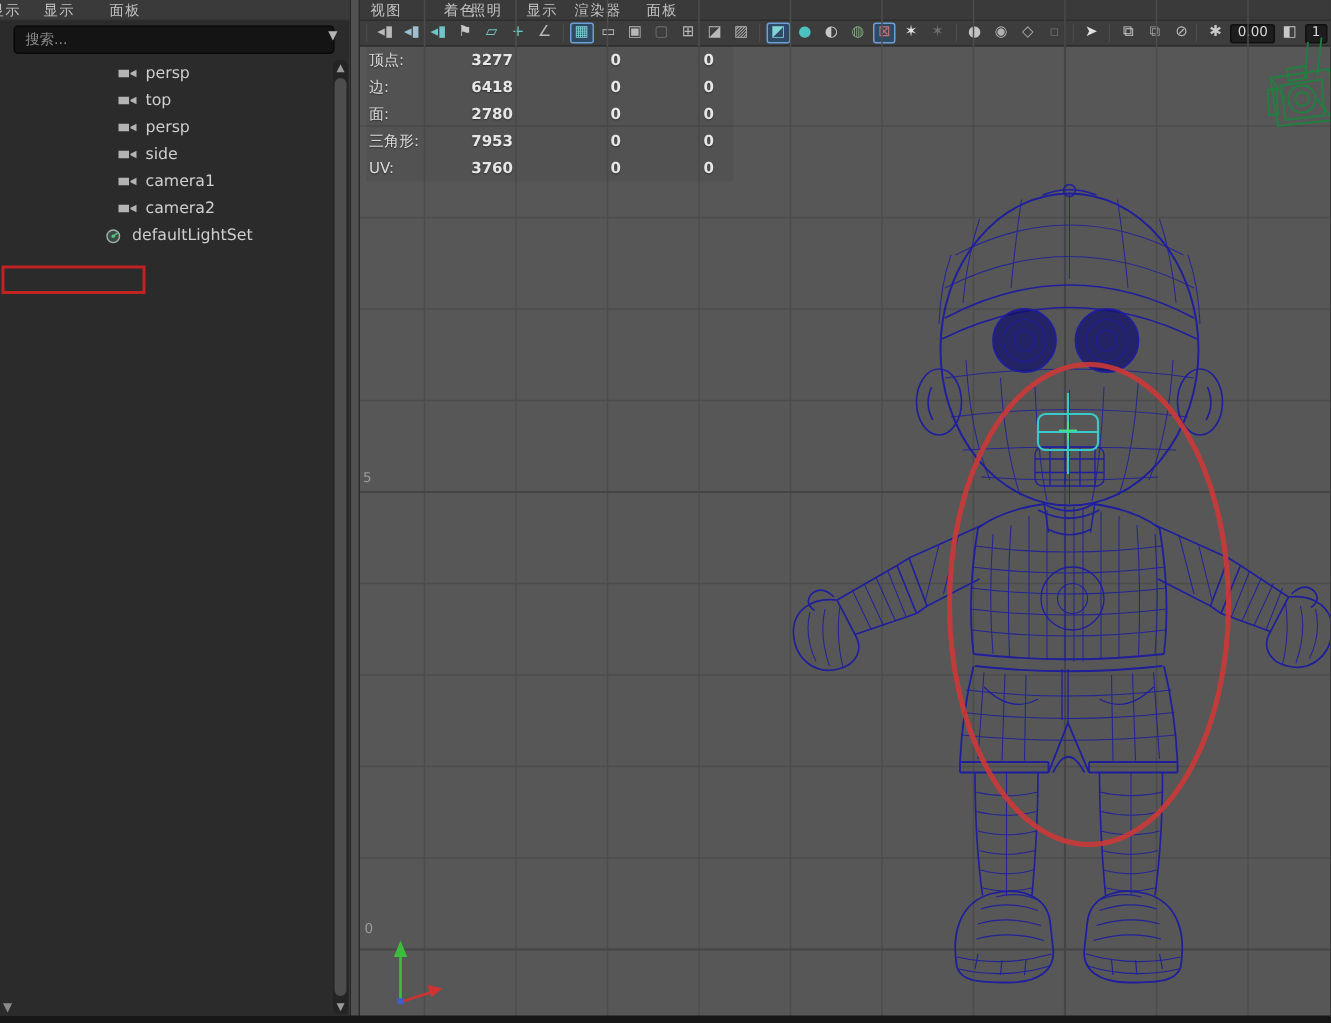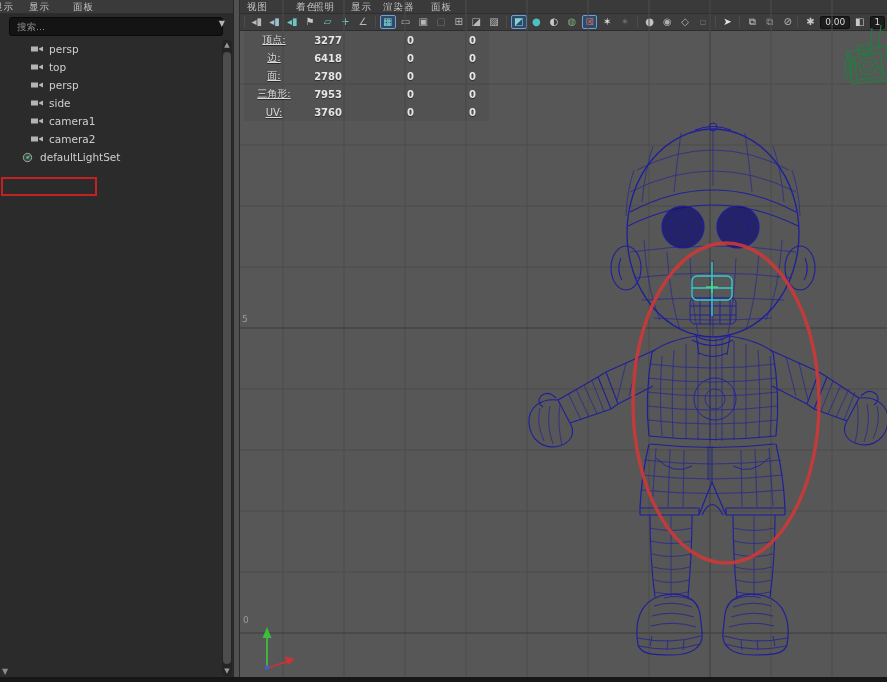--- a/index.html
+++ b/index.html
@@ -12,21 +12,21 @@
   #outliner-menubar { left:0; width:233px; }
   #viewport-menubar { left:240px; width:647px; background:#3a3a3a; }
   .menu-item { position:absolute; top:1px; font-size:9.5px; color:#c3c3c3; letter-spacing:1px; white-space:nowrap; cursor:default; }
 
   
   #outliner { position:absolute; left:0; top:14px; width:233px; height:663px; background:#2b2b2b; }
   #search-row { position:absolute; left:0; top:0; width:100%; height:26px; background:#2b2b2b; }
   #search-input { position:absolute; left:9px; top:3px; width:214px; height:19px; background:#141414; border:1px solid #090909; border-radius:3px; color:#8a8a8a; font-size:9.5px; line-height:17px; padding-left:7px; }
   #search-arrow { position:absolute; right:8px; top:5px; font-size:8px; color:#b5b5b5; }
   #tree { position:absolute; left:0; top:26px; width:221px; }
-  .trow { position:relative; height:18px; display:flex; align-items:center; color:#cfcfcf; font-size:10.5px; cursor:default; }
+  .trow { position:relative; height:18px; display:flex; align-items:center; color:#cfcfcf; font-size:10.5px; cursor:default;margin-left:48px; }
   .trow.selected { background:#4a6377; color:#fff; }
   .texp { width:12px; margin-left:3px; display:inline-flex; }
   .tpad { width:15px; }
   .ticon { width:15px; height:11px; display:inline-flex; margin-right:4px; }
   .tlabel { white-space:nowrap; }
   #annotation-box { position:absolute; left:1px; top:163px; width:96px; height:19px; border:2px solid #c22222; pointer-events:none; }
   
   #oscroll { position:absolute; right:1px; top:26px; width:10px; height:636px; background:#242424; border-radius:4px; }
   .sarrow { position:absolute; left:0; width:10px; height:10px; color:#9a9a9a; font-size:7px; text-align:center; line-height:10px; }
   #othumb { position:absolute; left:1px; top:12px; width:8px; height:612px; background:#4d4d4d; border-radius:4px; }
@@ -40,21 +40,21 @@
   .tsep { width:1px; height:12px; background:#2a2a2a; border-right:1px solid #4c4c4c; margin:0 2px; }
   .tfield { height:13px; background:#1d1d1d; border:1px solid #101010; border-radius:2px; color:#d8d8d8; font-size:9px; line-height:11px; padding:0 4px; min-width:14px; text-align:center; }
   .ml-auto { margin-left:auto; }
 
   #vcanvas { position:absolute; left:0; top:31px; width:647px; height:651px; cursor:crosshair; }
   #vcanvas svg { position:absolute; left:0; top:-31px; } 
 
   
   #hud { position:absolute; left:4px; top:0px; width:245px; color:#e6e6e6; font-size:10px; font-weight:bold; text-shadow:0 1px 1px rgba(0,0,0,.45); background:rgba(0,0,0,.05); }
   .hrow { display:grid; grid-template-columns:58px 40px 72px 62px; height:18px; align-items:center; }
-  .hrow .lab { text-align:center; padding-left:2px; font-weight:normal; color:#dcdcdc;text-decoration:underline; }
+  .hrow .lab { text-align:left; padding-left:2px; font-weight:normal; color:#dcdcdc; }
   .hrow .val { text-align:right; }
 
   .grid-label { position:absolute; color:#9b9b9b; font-size:9px; }
   #bottom-strip { position:absolute; left:0; bottom:0; width:887px; height:5px; background:#171717; }
   #left-gutter-arrow { position:absolute; left:2px; bottom:6px; color:#8a8a8a; font-size:8px; }
 </style>
 </head>
 <body>
 
 <div id="app">

